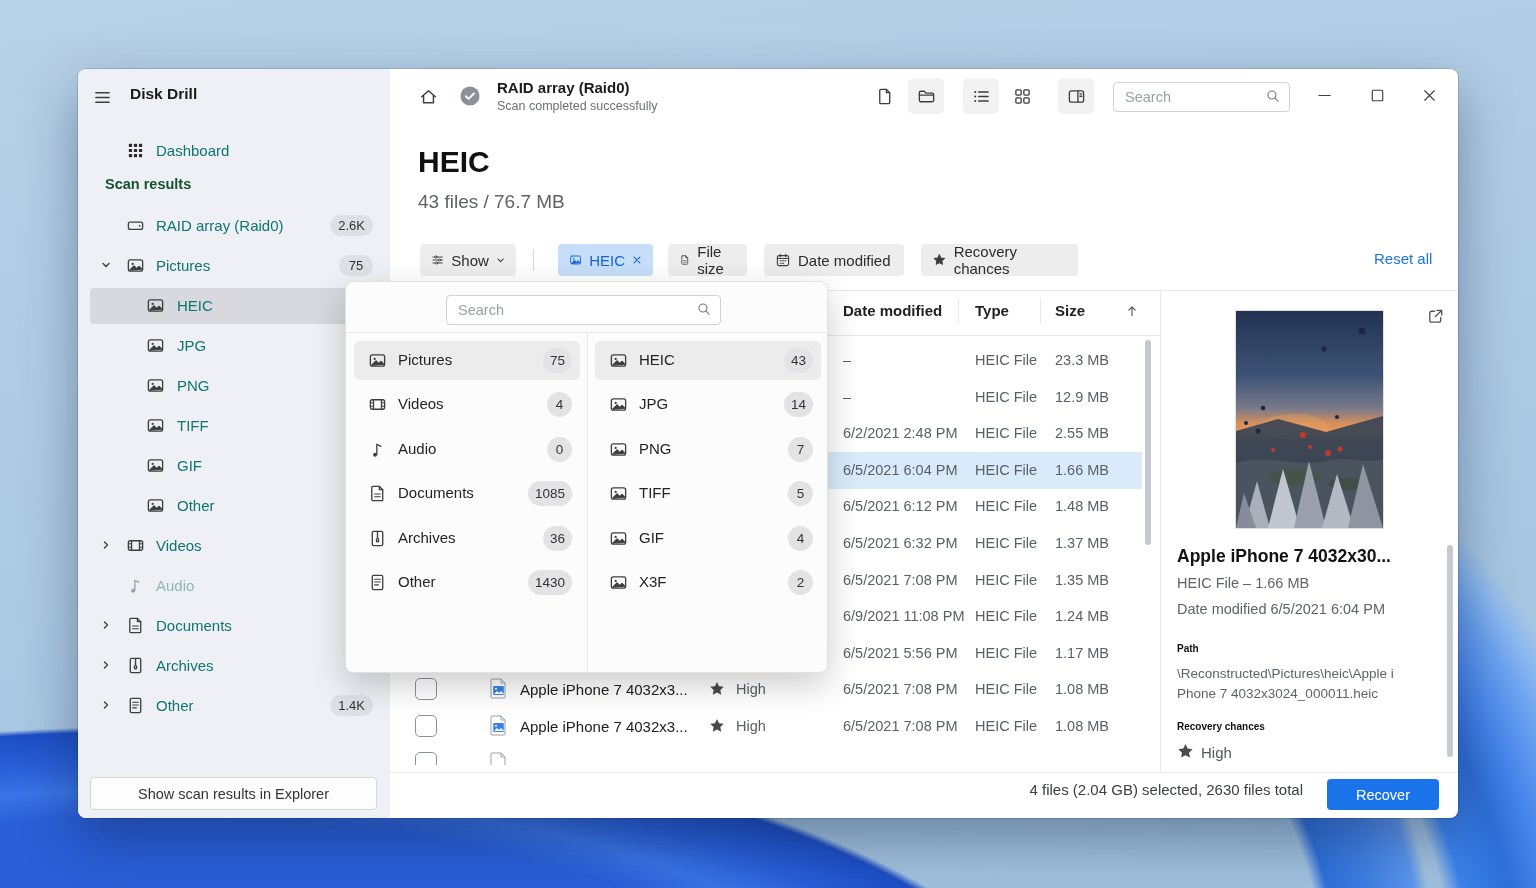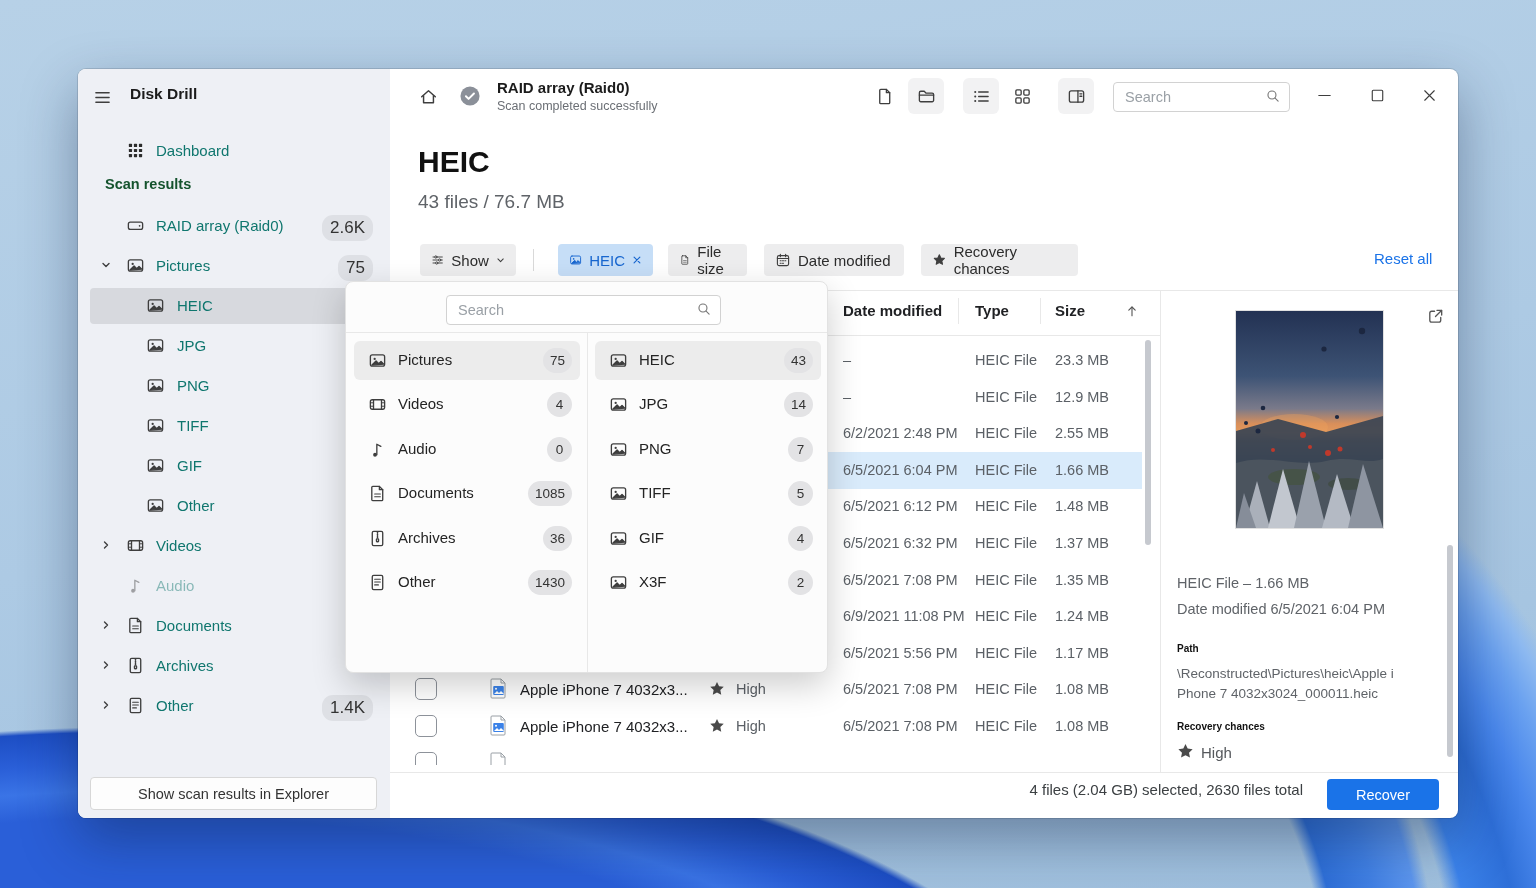--- a/index.html
+++ b/index.html
@@ -21,21 +21,21 @@
   svg.ic.sm{width:16px;height:16px;}
   
   .sidebar{position:absolute;left:0;top:0;width:312px;height:100%;background:#eef0f5;}
   .sb-title{position:absolute;left:52px;top:16px;font-size:15.5px;font-weight:700;color:#1b1b1b;}
   .sb-section{position:absolute;left:27px;top:107px;font-size:14.5px;font-weight:700;color:#14532d;}
   .trow{position:absolute;left:0;width:312px;height:40px;cursor:default;}
   .trow .chev{position:absolute;left:22px;top:13px;}
   .trow .ti{position:absolute;top:10px;}
   .trow .tl{position:absolute;top:11px;font-size:15px;color:#0f766e;white-space:nowrap;}
   .badge{position:absolute;right:17px;top:9px;background:#dee0e5;border-radius:11px;min-width:18px;
-         padding:3px 8px;font-size:17px;color:#333;text-align:center;}
+         padding:3px 8px;font-size:13px;color:#333;text-align:center;}
   .sel-tree{position:absolute;left:12px;top:2px;width:287px;height:36px;background:#d7d9de;border-radius:4px;}
   .sb-footbtn{position:absolute;left:12px;bottom:8px;width:285px;height:31px;background:#fdfdfd;
          border:1px solid #d7d7d7;border-radius:4px;font-size:14.5px;color:#333;
          display:flex;align-items:center;justify-content:center;}
   .dim{opacity:.45;}
   
   .tb-title{position:absolute;left:419px;top:10px;font-size:15px;font-weight:700;color:#1b1b1b;}
   .tb-sub{position:absolute;left:419px;top:30px;font-size:12.5px;color:#6b6f75;}
   .tb-btn{position:absolute;top:9px;width:36px;height:36px;border-radius:6px;display:flex;align-items:center;justify-content:center;}
   .tb-btn.on{background:#f2f2f3;}
@@ -580,20 +580,21 @@
     </svg>
   </div>
   <div class="abs" style="left:1348px;top:238px">
     <svg class="ic" viewBox="0 0 20 20" style="stroke:#555">
         <path d="M9 4.5H6A2 2 0 0 0 4 6.5v7.5a2 2 0 0 0 2 2h7.5a2 2 0 0 0 2-2v-3"></path>
         <path d="M11.5 3.5H16.5V8.5"></path>
         <path d="M16.3 3.7L10 10"></path>
       </svg>
     </div>
 
+  <div class="pv-title">Apple iPhone 7 4032x30...</div>
   <div class="pv-meta" style="top:506px">HEIC File – 1.66 MB</div>
   <div class="pv-meta" style="top:532px">Date modified 6/5/2021 6:04 PM</div>
   <div class="pv-label" style="top:574px">Path</div>
   <div class="pv-path">\Reconstructed\Pictures\heic\Apple iPhone 7 4032x3024_000011.heic</div>
   <div class="pv-label" style="top:652px">Recovery chances</div>
   <div class="abs" style="left:1098px;top:673px">
     <svg style="width:19px;height:19px;display:block" viewBox="0 0 20 20">
         <path d="M10 2.2l2.3 4.7 5.2.7-3.8 3.6 1 5.2L10 13.9l-4.7 2.5 1-5.2-3.8-3.6 5.2-.7z" fill="#4a4a4a"></path>
       </svg>
     </div>

